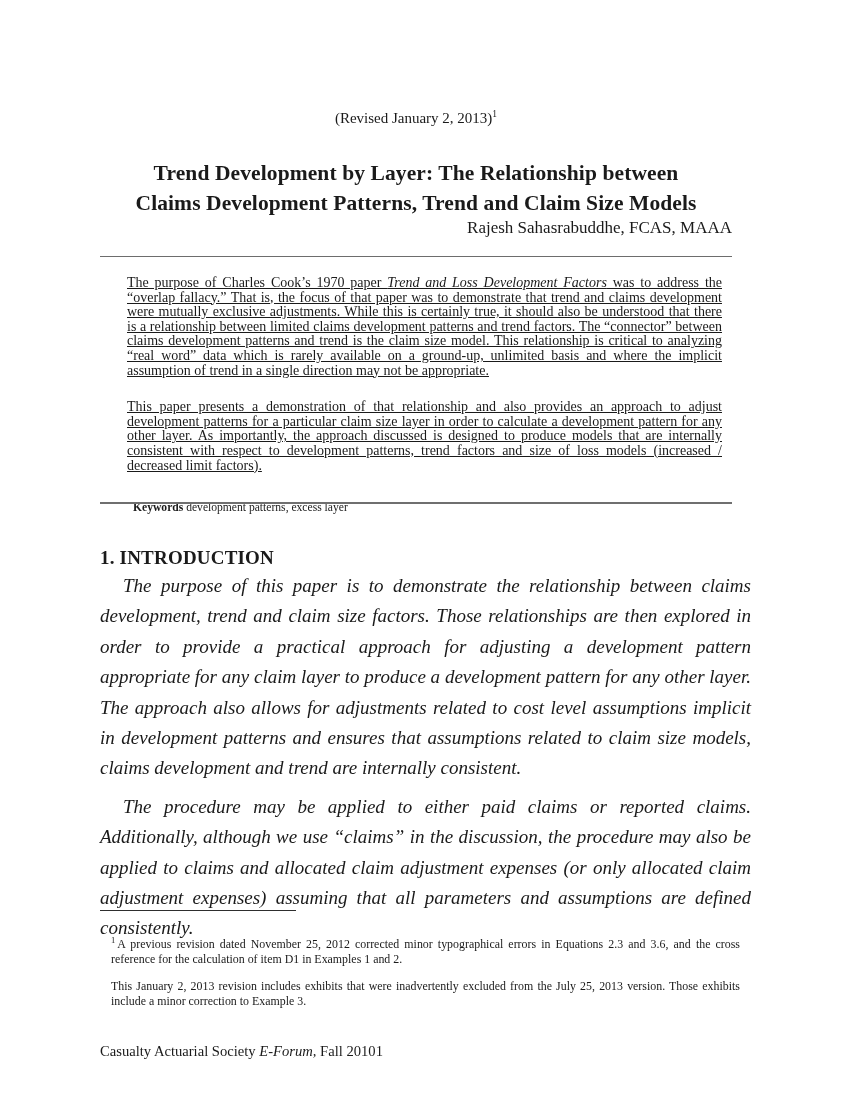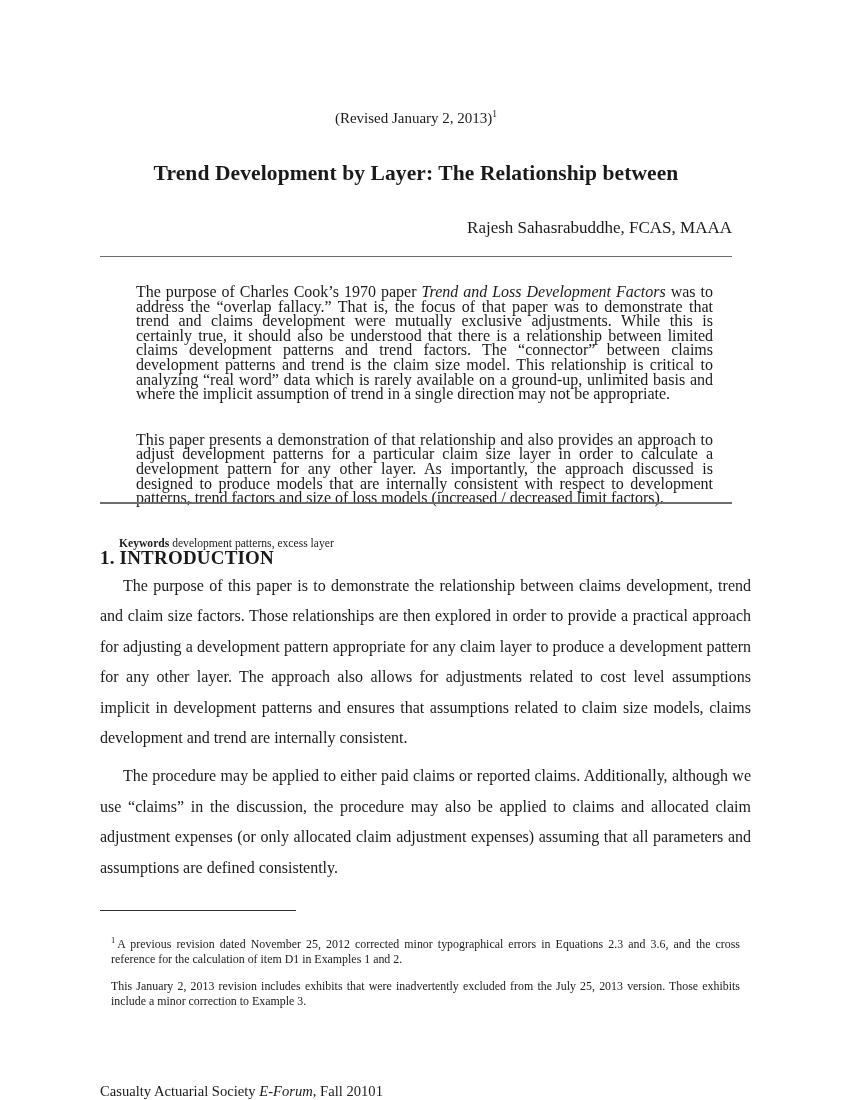--- a/index.html
+++ b/index.html
@@ -84,33 +84,34 @@
     left: 100px;
     top: 489px;
     width: 632px;
     height: 0;
     border-top: 2px solid #6f6f6f;
   }
   .abstract-body {
     padding: 0 1px;
   }
   .abstract-p {
-    margin: 17px;
+    margin: 8px;
     padding: 0;
-    font-size: 16px;
+    font-size: 14px;
     line-height: 14.6px;
     text-align: justify;
     text-indent: 0;
     padding-left: 18px;
     padding-right: 1px;
+    text-decoration: underline;
   }
   .abstract-p.first { padding-top: 11px; }
   .abstract-p.second { padding-top: 14px; }
   .abstract-keywords {
-    margin: 0;
+    margin: 14px;
     padding: 14px 1px 0 18px;
     font-size: 11.6px;
     line-height: 14.6px;
   }
   .abstract-keywords b { font-weight: bold; }
   .it { font-style: italic; }
 
   
   .section-heading {
     position: absolute;
@@ -124,24 +125,25 @@
 
   
   .body-text {
     position: absolute;
     left: 100px;
     top: 558px;
     width: 651px;
   }
   .body-p {
     margin: 0 0 0 0;
-    font-size: 16px;
+    font-size: 19px;
     line-height: 30.4px;
     text-align: justify;
     text-indent: 23px;
+    font-style: italic;
   }
   .body-p + .body-p { margin-top: 8px; }
 
   
   .footnote-rule {
     position: absolute;
     left: 100px;
     top: 897px;
     width: 196px;
     height: 0;
@@ -168,36 +170,36 @@
   .page-footer {
     position: absolute;
     left: 100px;
     top: 1029px;
     width: 651px;
     display: flex;
     justify-content: flex-start;
     align-items: baseline;
     font-size: 14.6px;
     line-height: 19px;
-    margin-top: 40px;
   }
   .footer-left { white-space: nowrap; }
   .footer-right { white-space: nowrap; }
 </style>
 </head>
 <body>
 
 <div class="page">
 
   <div class="revision-line">
     <span>(Revised January 2, 2013)</span><sup>1</sup>
   </div>
 
   <h1 class="doc-title">
     <span class="title-line">Trend Development by Layer: The Relationship between</span>
+    <span class="title-line">Claims Development Patterns, Trend and Claim Size Models</span>
   </h1>
 
   <div class="doc-author">Rajesh Sahasrabuddhe, FCAS, MAAA</div>
 
   <div class="abstract-block">
     <div class="rule-top"></div>
     <div class="abstract-body">
       <p class="abstract-p first"><span>The purpose of Charles Cook’s 1970 paper </span><span class="it">Trend and Loss Development Factors</span><span> was to address the “overlap fallacy.” That is, the focus of that paper was to demonstrate that trend and claims development were mutually exclusive adjustments. While this is certainly true, it should also be understood that there is a relationship between limited claims development patterns and trend factors. The “connector” between claims development patterns and trend is the claim size model. This relationship is critical to analyzing “real word” data which is rarely available on a ground-up, unlimited basis and where the implicit assumption of trend in a single direction may not be appropriate.</span></p>
       <p class="abstract-p second">This paper presents a demonstration of that relationship and also provides an approach to adjust development patterns for a particular claim size layer in order to calculate a development pattern for any other layer. As importantly, the approach discussed is designed to produce models that are internally consistent with respect to development patterns, trend factors and size of loss models (increased / decreased limit factors).</p>
       <p class="abstract-keywords"><b>Keywords</b><span> development patterns, excess layer</span></p>

